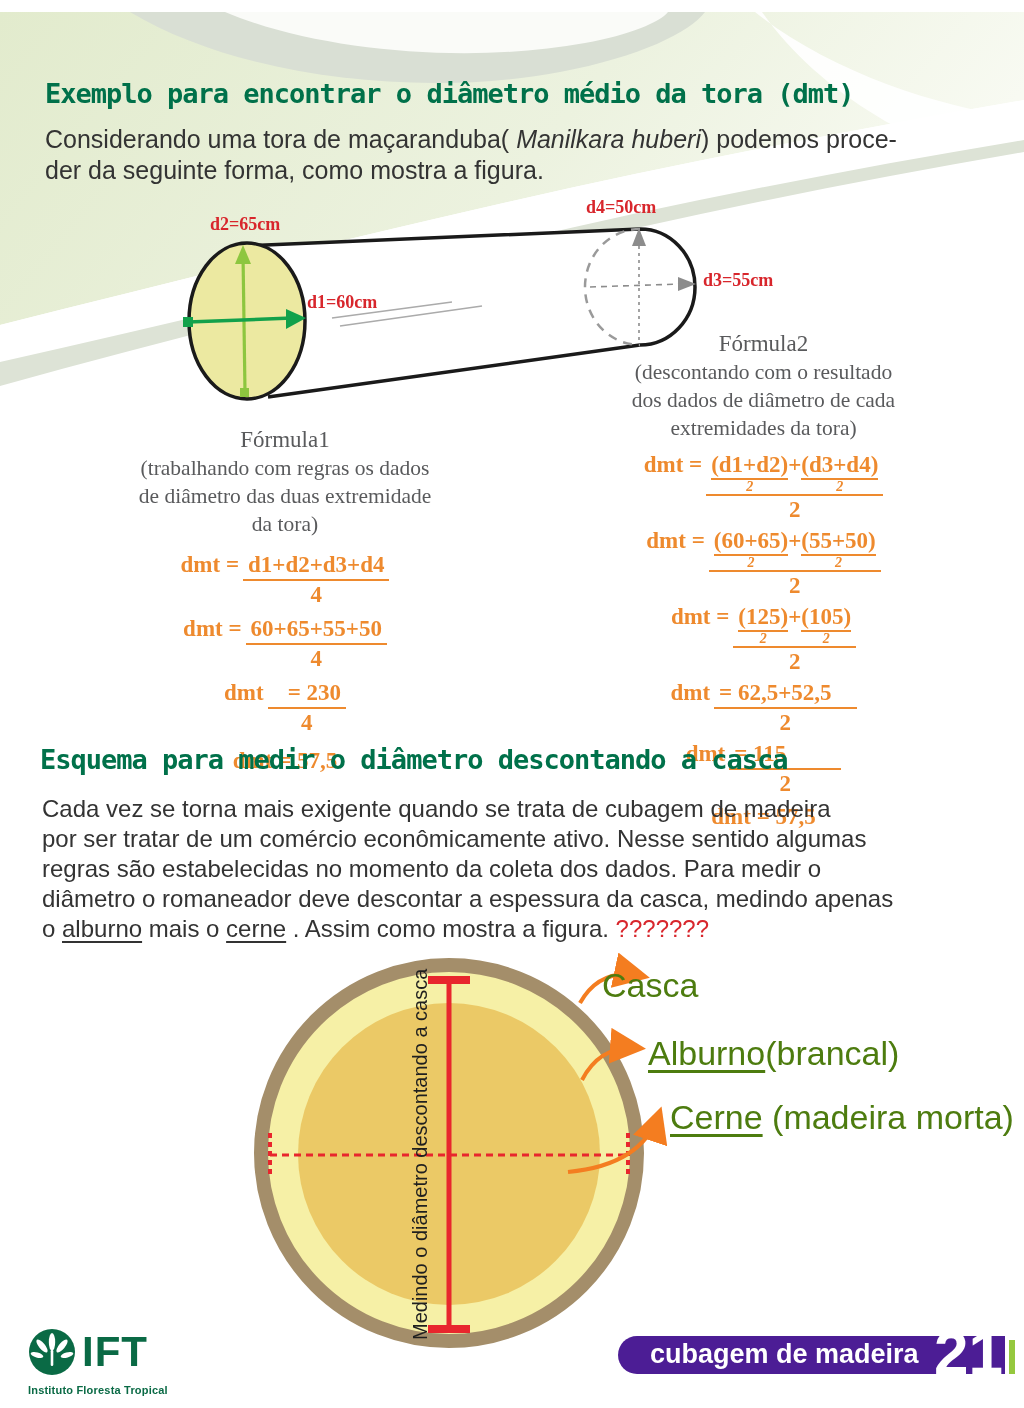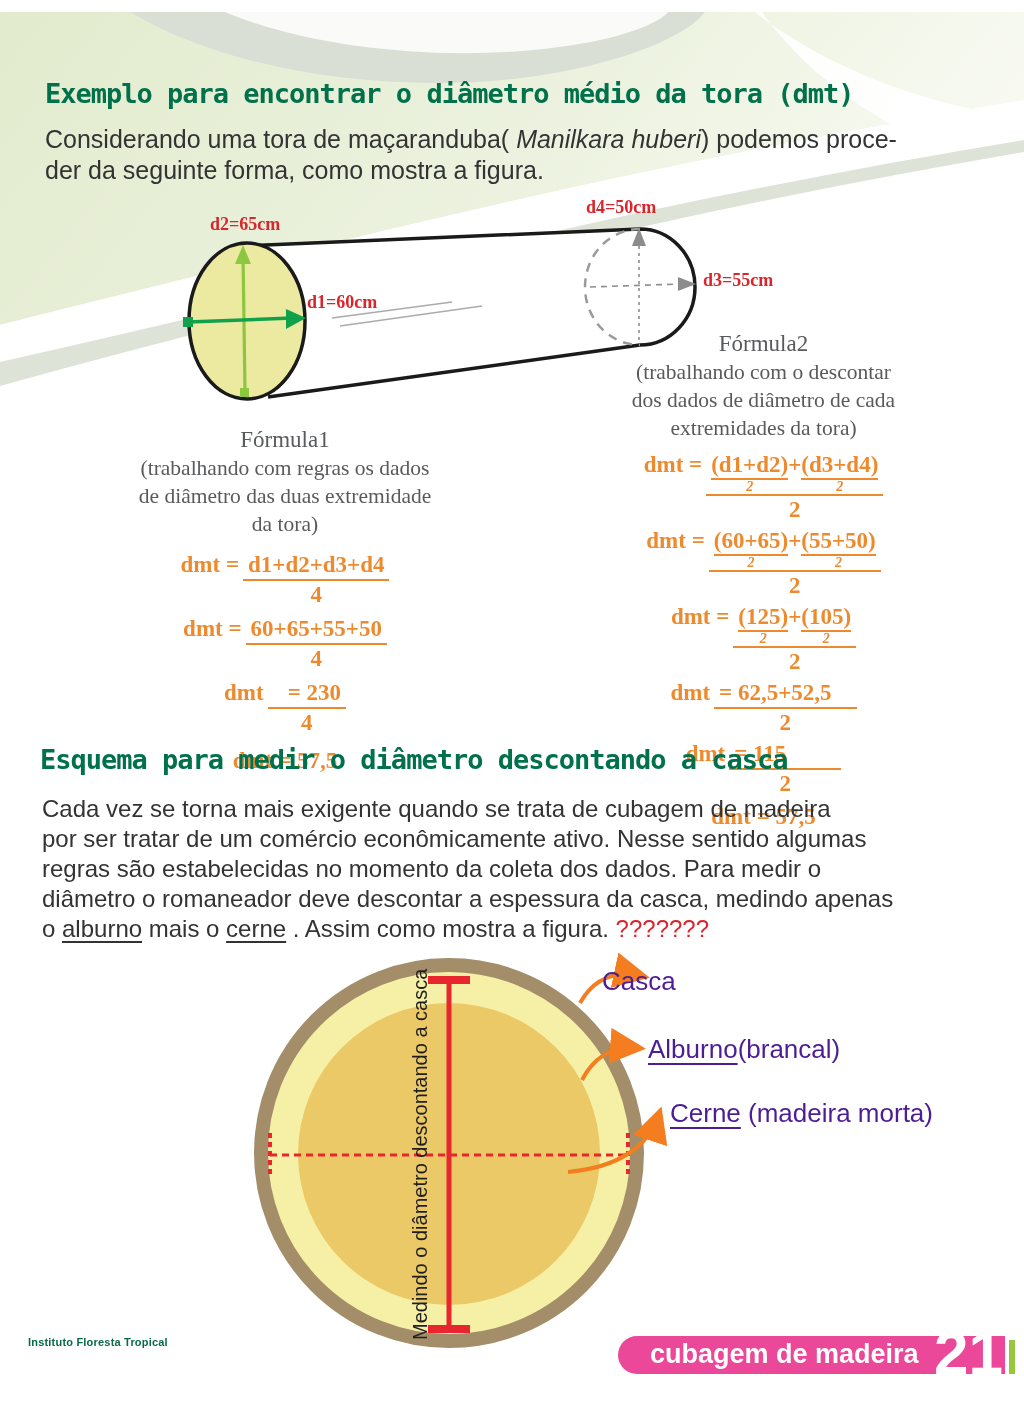--- a/index.html
+++ b/index.html
@@ -39,29 +39,29 @@
   .mfrac>.mden{display:block;font-size:14px;line-height:13px;font-style:italic;}
   .plus{display:inline-block;vertical-align:top;line-height:26px;}
   .pr25{padding-right:25px !important;}
   .pr55{padding-right:55px !important;}
   .pl20{padding-left:20px !important;}
 
   
   .circle-svg{position:absolute;left:250px;top:953px;}
   .vlabel{position:absolute;left:409px;top:1340px;width:362px;height:24px;
       transform:rotate(-90deg);transform-origin:0 0;font-size:20px;color:#1f1f1f;white-space:nowrap;}
-  .clabel{position:absolute;font-size:26px;color:#4c1d95;white-space:nowrap;}
+  .clabel{position:absolute;font-size:34px;color:#4d7c0f;white-space:nowrap;}
   .clabel u{text-underline-offset:5px;}
 
   
   .ift{position:absolute;left:28px;top:1328px;width:160px;}
   .ift-row{display:flex;align-items:center;gap:6px;}
   .ift-text{font-size:42px;font-weight:bold;color:#0a6a45;letter-spacing:1px;line-height:44px;}
   .ift-sub{font-size:11px;font-weight:bold;color:#0a6a45;margin-top:8px;letter-spacing:.2px;}
-  .banner{position:absolute;left:618px;top:1336px;width:387px;height:38px;background:#ec4899;
+  .banner{position:absolute;left:618px;top:1336px;width:387px;height:38px;background:#4c1d95;
       border-radius:20px 0 0 20px;}
   .banner-label{position:absolute;left:32px;top:3px;font-size:27px;font-weight:bold;color:#ffffff;white-space:nowrap;}
   .banner-num{position:absolute;right:2px;top:-8px;font-size:62px;font-weight:bold;color:#ffffff;line-height:50px;}
   .banner-tail{position:absolute;left:1009px;top:1340px;width:6px;height:34px;background:#95c83e;}
 </style>
 </head>
 <body>
 
 <div id="page">
 
@@ -130,21 +130,21 @@
     </div>
     <div class="eq">
       <span>dmt</span><span class="frac"><span class="num pl20">= 230</span><span class="den">4</span></span>
     </div>
     <div class="eq" style="margin-top:13px;">dmt = 57,5</div>
   </div>
 
   <div class="fcol f2">
     <div class="ftitle">Fórmula2</div>
     <div class="fcap">
-      <span>(trabalhando com o descontar</span><br>
+      <span>(descontando com o resultado</span><br>
       <span>dos dados de diâmetro  de cada</span><br>
       <span>extremidades da tora)</span>
     </div>
     <div class="eq" style="margin-top:10px;">
       <span>dmt =</span><span class="frac"><span class="num"><span class="mfrac"><span class="mnum">(d1+d2)</span><span class="mden">2</span></span><span class="plus">+</span><span class="mfrac"><span class="mnum">(d3+d4)</span><span class="mden">2</span></span></span><span class="den">2</span></span>
     </div>
     <div class="eq">
       <span>dmt =</span><span class="frac"><span class="num"><span class="mfrac"><span class="mnum">(60+65)</span><span class="mden">2</span></span><span class="plus">+</span><span class="mfrac"><span class="mnum">(55+50)</span><span class="mden">2</span></span></span><span class="den">2</span></span>
     </div>
     <div class="eq">
@@ -191,20 +191,34 @@
     <path d="M318,219 Q392,212 409,161" fill="none" stroke="#f47d20" stroke-width="4" marker-end="url(#oarrow)"></path>
   </svg>
 
   <div class="vlabel">Medindo o diâmetro descontando a casca</div>
 
   <div class="clabel" style="left:602px;top:966px;">Casca</div>
   <div class="clabel" style="left:670px;top:1098px;"><u>Cerne</u><span> (madeira morta)</span></div>
   <div class="clabel" style="left:648px;top:1034px;"><u>Alburno</u><span>(brancal)</span></div>
 
   <div class="ift">
+    <div class="ift-row">
+      <svg width="48" height="48" viewBox="0 0 48 48">
+        <circle cx="24" cy="24" r="23" fill="#0a6a45"></circle>
+        <g fill="#ffffff">
+          <ellipse cx="24" cy="14" rx="3.2" ry="9"></ellipse>
+          <ellipse cx="14" cy="18" rx="3" ry="8" transform="rotate(-40 14 18)"></ellipse>
+          <ellipse cx="34" cy="18" rx="3" ry="8" transform="rotate(40 34 18)"></ellipse>
+          <ellipse cx="9" cy="27" rx="2.6" ry="6.5" transform="rotate(-75 9 27)"></ellipse>
+          <ellipse cx="39" cy="27" rx="2.6" ry="6.5" transform="rotate(75 39 27)"></ellipse>
+          <rect x="22.7" y="22" width="2.6" height="16" rx="1.3"></rect>
+        </g>
+      </svg>
+      <span class="ift-text">IFT</span>
+    </div>
     <div class="ift-sub">Instituto Floresta Tropical</div>
   </div>
 
   <div class="banner">
     <span class="banner-label">cubagem de madeira</span>
     <span class="banner-num">21</span>
   </div>
   <div class="banner-tail"></div>
 
 </div>

